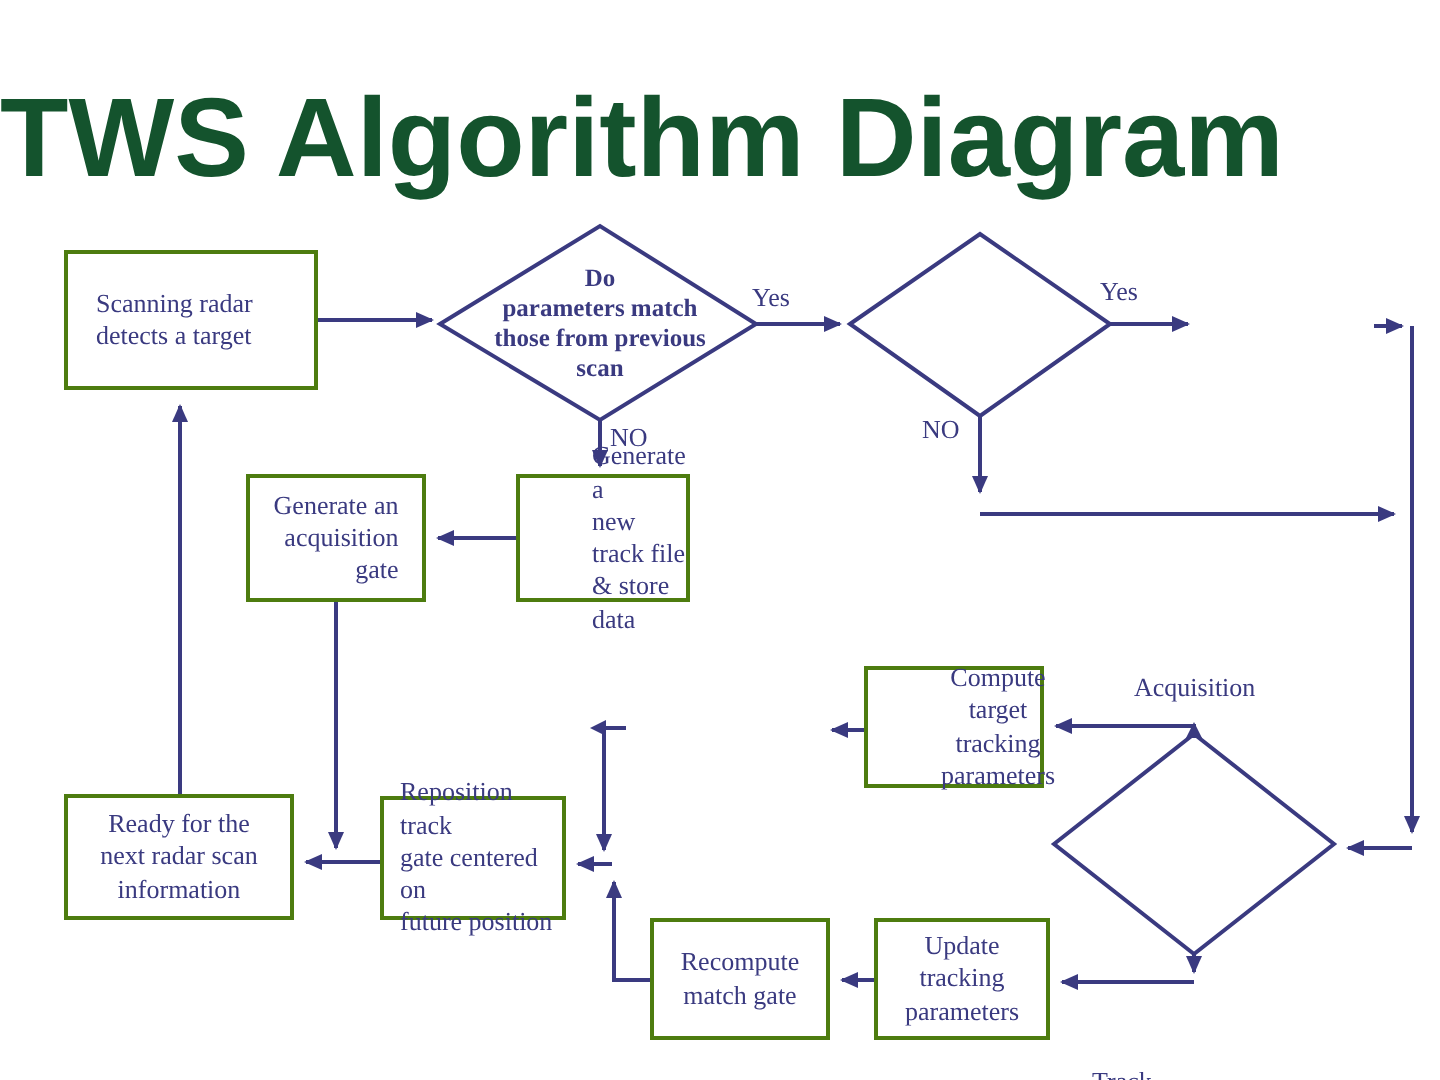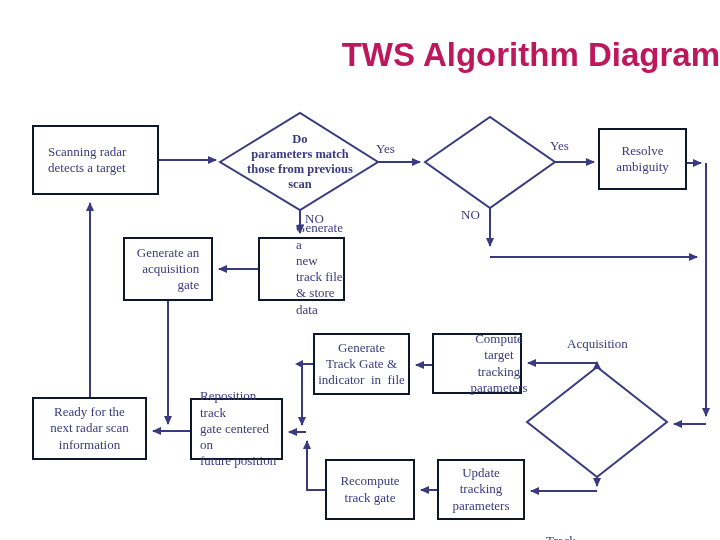--- a/index.html
+++ b/index.html
@@ -1,27 +1,27 @@
 <!DOCTYPE html>
 <html><head>
 <meta charset="utf-8">
 <style>
   html,body{margin:0;padding:0;background:#fff;}
   .slide{
     position:relative;width:720px;height:540px;background:#FFFFFF;
     font-family:"Liberation Serif", serif;color:#3A3A80;overflow:hidden;
   }
   .title{
-    position:absolute;top:36px;left:0;width:720px;text-align:right;
-    font-family:"Liberation Sans", sans-serif;font-weight:700;font-size:33px;
-    color:#be185d;letter-spacing:0px;
+    position:absolute;top:36px;left:0;width:720px;text-align:left;
+    font-family:"Liberation Sans", sans-serif;font-weight:700;font-size:56px;
+    color:#14532d;letter-spacing:0px;
   }
   svg.wires{position:absolute;left:0;top:0;width:720px;height:540px;}
   .node{
-    position:absolute;border:2px solid #0f172a;background:#FFFFFF;
+    position:absolute;border:2px solid #4d7c0f;background:#FFFFFF;
     display:flex;align-items:center;justify-content:center;
     font-size:13px;line-height:1.25;white-space:pre-wrap;text-align:center;
     box-sizing:border-box;
   }
   .node.leftal{justify-content:flex-start;text-align:left;padding-left:10px;}
   .dlabel{
     position:absolute;display:flex;align-items:center;justify-content:center;
     font-size:12.5px;line-height:1.22;white-space:pre-wrap;text-align:center;
   }
   .elabel{position:absolute;font-size:13px;white-space:pre;}
@@ -86,42 +86,37 @@
       <polygon points="295,364 303,360 303,368" fill="#3A3A80" stroke="none"></polygon>
       <path d="M306 432 H289" marker-end="url(#ah)"></path>
       <path d="M168 301 V424" marker-end="url(#ah)"></path>
       <path d="M190 431 H153" marker-end="url(#ah)"></path>
       <path d="M90 397 V203" marker-end="url(#ah)"></path>
     </g>
   </svg>
 
   <div class="node leftal" id="n-scan">Scanning radar
 detects a target</div>
-  <div class="node" id="n-resolve">Resolve
-ambiguity</div>
   <div class="node" id="n-acqgate">Generate an
 acquisition
 gate</div>
   <div class="node leftal" id="n-newtrack">Generate a
 new track file
 &amp; store data</div>
-  <div class="node" id="n-trackgate">Generate
-Track Gate &amp;
-indicator  in  file</div>
   <div class="node" id="n-compute">Compute
 target tracking
 parameters</div>
   <div class="node" id="n-ready">Ready for the
 next radar scan
 information</div>
   <div class="node leftal" id="n-reposition">Reposition track
 gate centered on
 future position</div>
   <div class="node" id="n-recompute">Recompute
-track gate</div>
+match gate</div>
   <div class="node" id="n-update">Update
 tracking
 parameters</div>
 
   <div class="dlabel" id="d1-label">Do
 parameters match
 those from previous
 scan</div>
 
   <div class="elabel" id="lbl-yes1">Yes</div>

